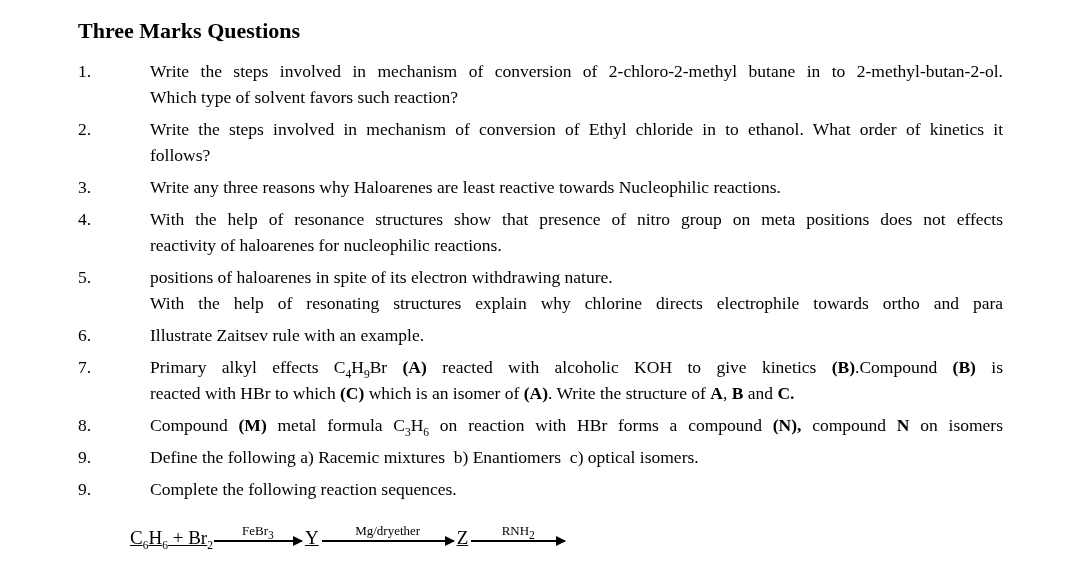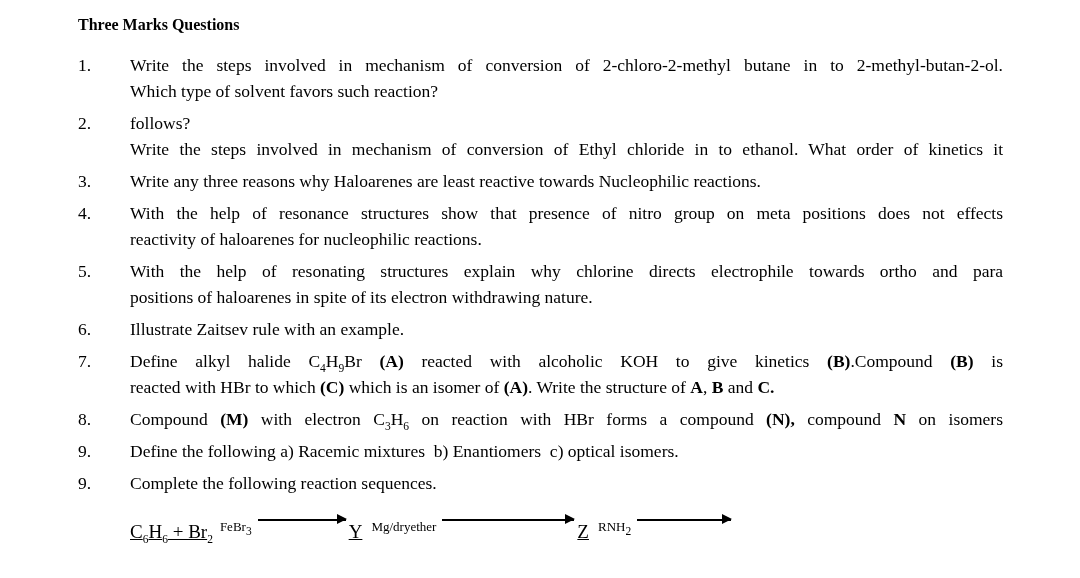--- a/index.html
+++ b/index.html
@@ -16,41 +16,41 @@
     -webkit-font-smoothing: antialiased;
   }
   .doc {
     position: relative;
     width: 1080px;
     height: 578px;
     padding-top: 5px;
     box-sizing: border-box;
   }
   .title {
-    margin: 6px 0 13px 78px;
-    font-size: 16px;
+    margin: 12px 0 13px 78px;
+    font-size: 22px;
     font-weight: bold;
     line-height: 28px;
   }
   .q {
     display: flex;
     margin-bottom: 6px;
   }
   .qnum {
     flex: 0 0 52px;
     margin-left: 78px;
     font-size: 17.5px;
     line-height: 26px;
   }
   .qtext {
     width: 873px;
     font-size: 17.5px;
     line-height: 26px;
   }
-  .qline { text-align: left; }
+  .qline { text-align: left; margin-left: 20px; }
   .jline {
     text-align: justify;
     text-align-last: justify;
   }
   .b { font-weight: bold; }
   sub {
     font-size: 11.5px;
     line-height: 0;
   }
   
@@ -62,21 +62,21 @@
     height: 42px;
   }
   .rxn-formula, .rxn-product {
     line-height: 25px;
     white-space: nowrap;
     text-decoration: underline;
   }
   .rxn-product { margin: 0 2px; }
   .rxn-step {
     display: flex;
-    flex-direction: row;
+    flex-direction: column;
     align-items: center;
     margin: 9px 1px 8px 1px;
   }
   .rxn-label {
     font-size: 13px;
     line-height: 15px;
     margin-bottom: 2px;
     padding: 0 6px;
     white-space: nowrap;
   }
@@ -110,61 +110,61 @@
       <div class="q">
         <div class="qnum">1.</div>
         <div class="qtext">
           <div class="qline jline"><span>Write the steps involved in mechanism of conversion of 2-chloro-2-methyl butane in to 2-methyl-butan-2-ol.</span></div>
           <div class="qline"><span>Which type of solvent favors such reaction?</span></div>
         </div>
       </div>
       <div class="q">
         <div class="qnum">2.</div>
         <div class="qtext">
+          <div class="qline jline"><span>Write the steps involved in mechanism of conversion of Ethyl chloride in to ethanol. What order of kinetics it</span></div>
           <div class="qline"><span>follows?</span></div>
-          <div class="qline jline"><span>Write the steps involved in mechanism of conversion of Ethyl chloride in to ethanol. What order of kinetics it</span></div>
         </div>
       </div>
       <div class="q">
         <div class="qnum">3.</div>
         <div class="qtext">
           <div class="qline"><span>Write any three reasons why Haloarenes are least reactive towards Nucleophilic reactions.</span></div>
         </div>
       </div>
       <div class="q">
         <div class="qnum">4.</div>
         <div class="qtext">
           <div class="qline jline"><span>With the help of resonance structures show that presence of nitro group on meta positions does not effects</span></div>
           <div class="qline"><span>reactivity of haloarenes for nucleophilic reactions.</span></div>
         </div>
       </div>
       <div class="q">
         <div class="qnum">5.</div>
         <div class="qtext">
+          <div class="qline"><span>positions of haloarenes in spite of its electron withdrawing nature.</span></div>
           <div class="qline jline"><span>With the help of resonating structures explain why chlorine directs electrophile towards ortho and para</span></div>
-          <div class="qline"><span>positions of haloarenes in spite of its electron withdrawing nature.</span></div>
         </div>
       </div>
       <div class="q">
         <div class="qnum">6.</div>
         <div class="qtext">
           <div class="qline"><span>Illustrate Zaitsev rule with an example.</span></div>
         </div>
       </div>
       <div class="q">
         <div class="qnum">7.</div>
         <div class="qtext">
-          <div class="qline jline"><span>Define alkyl halide C</span><sub>4</sub><span>H</span><sub>9</sub><span>Br </span><span class="b">(A)</span><span> reacted with alcoholic KOH to give kinetics </span><span class="b">(B)</span><span>.Compound </span><span class="b">(B)</span><span> is</span></div>
+          <div class="qline jline"><span>Primary alkyl effects C</span><sub>4</sub><span>H</span><sub>9</sub><span>Br </span><span class="b">(A)</span><span> reacted with alcoholic KOH to give kinetics </span><span class="b">(B)</span><span>.Compound </span><span class="b">(B)</span><span> is</span></div>
           <div class="qline"><span>reacted with HBr to which </span><span class="b">(C)</span><span> which is an isomer of </span><span class="b">(A)</span><span>. Write the structure of </span><span class="b">A</span><span>, </span><span class="b">B</span><span> and </span><span class="b">C.</span></div>
         </div>
       </div>
       <div class="q">
         <div class="qnum">8.</div>
         <div class="qtext">
-          <div class="qline jline"><span>Compound </span><span class="b">(M)</span><span> with electron C</span><sub>3</sub><span>H</span><sub>6</sub><span> on reaction with HBr forms a compound </span><span class="b">(N),</span><span> compound </span><span class="b">N</span><span> on isomers</span></div>
+          <div class="qline jline"><span>Compound </span><span class="b">(M)</span><span> metal formula C</span><sub>3</sub><span>H</span><sub>6</sub><span> on reaction with HBr forms a compound </span><span class="b">(N),</span><span> compound </span><span class="b">N</span><span> on isomers</span></div>
         </div>
       </div>
       <div class="q">
         <div class="qnum">9.</div>
         <div class="qtext">
           <div class="qline"><span>Define the following a) Racemic mixtures &nbsp;b) Enantiomers &nbsp;c) optical isomers.</span></div>
         </div>
       </div>
       <div class="q">
         <div class="qnum">9.</div>

